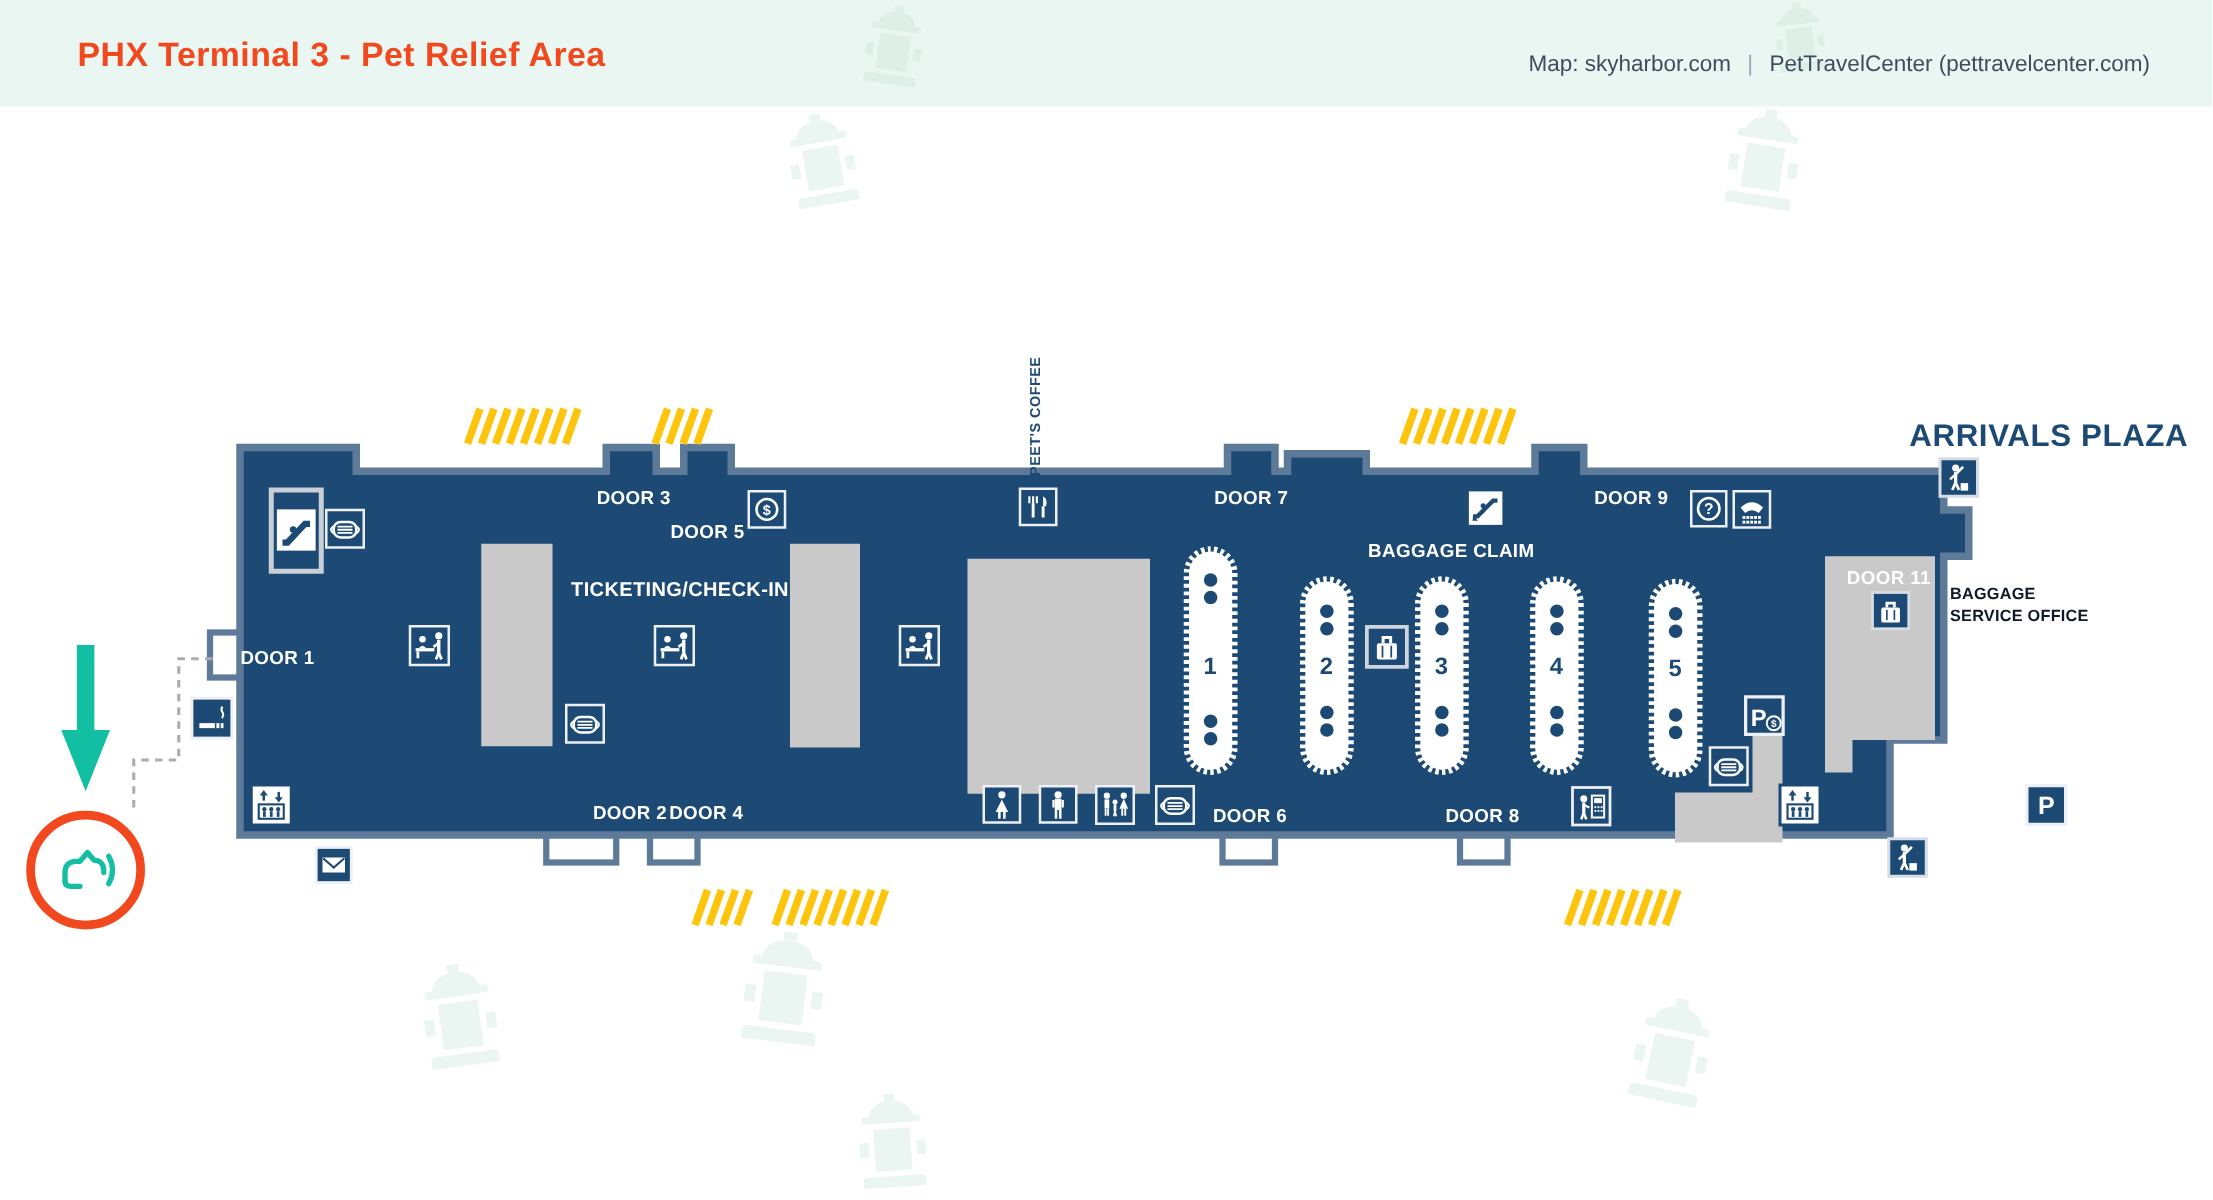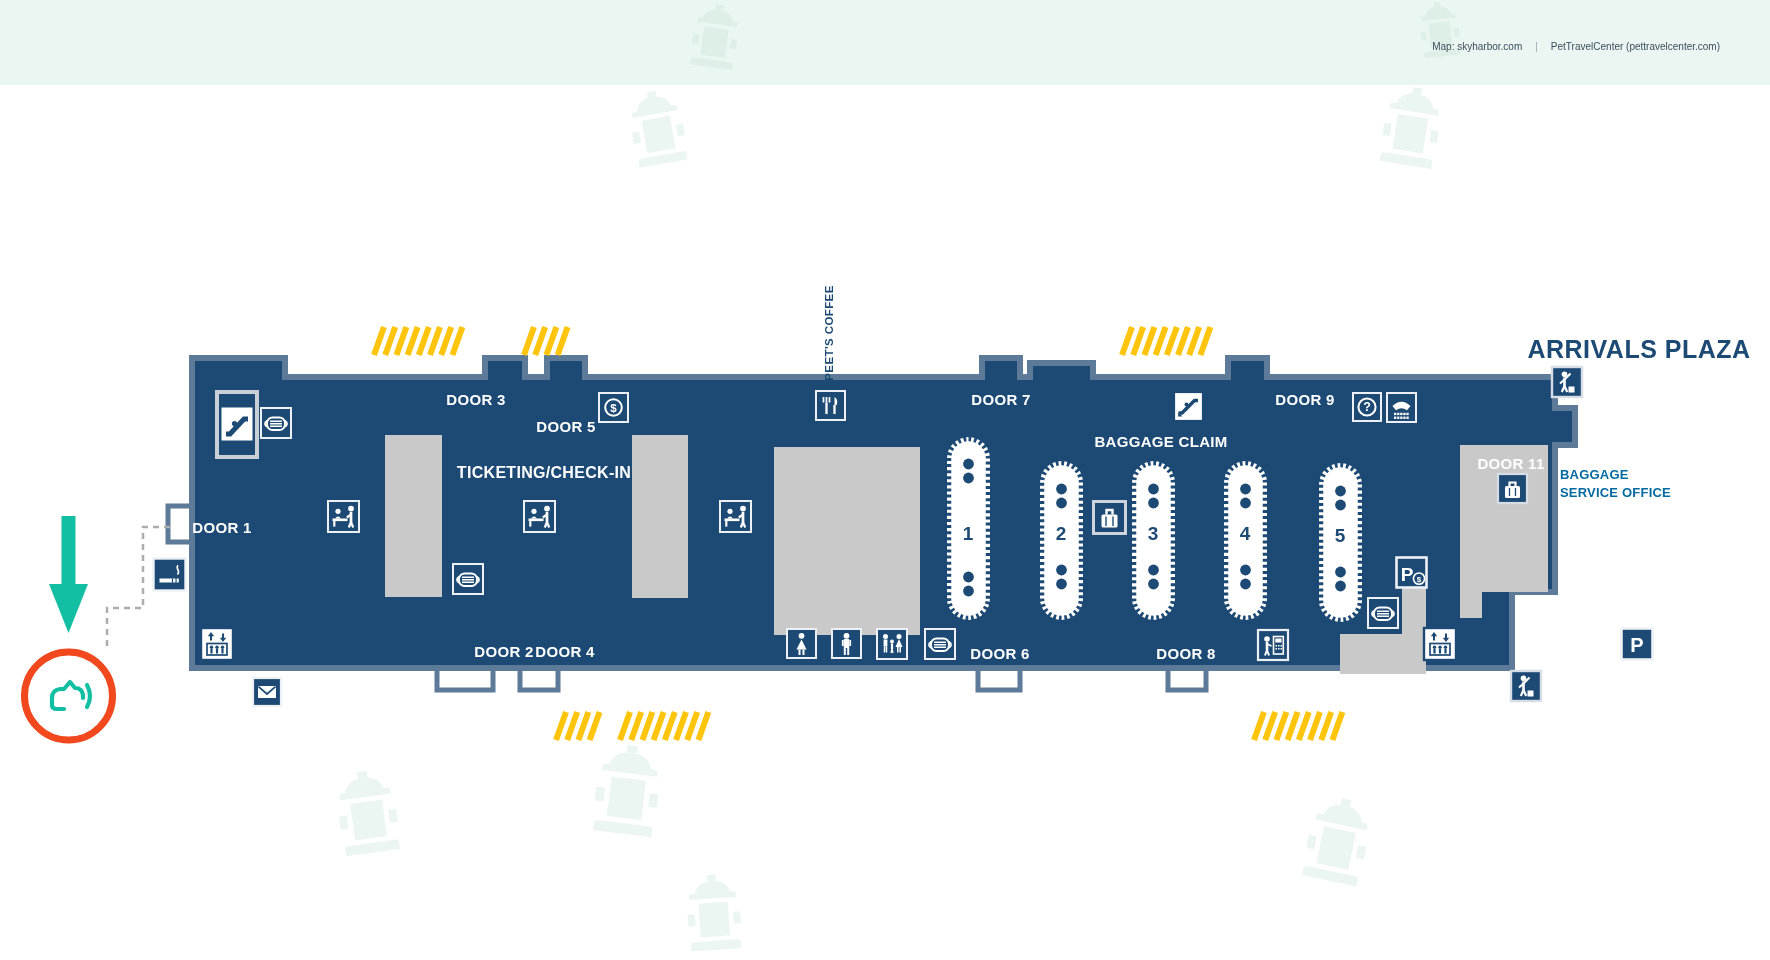--- a/index.html
+++ b/index.html
@@ -1,30 +1,30 @@
 <!DOCTYPE html>
 <html><head>
 <meta charset="utf-8">
 <style>
   html,body{margin:0;padding:0;background:#fff;}
   .stage{position:relative;width:1770px;height:960px;background:#fff;overflow:hidden;
          font-family:"Liberation Sans",sans-serif;}
   .hdr{position:absolute;left:0;top:0;width:1770px;height:85px;background:#E9F6F1;}
   .title{position:absolute;left:62px;top:29px;font-size:27px;font-weight:bold;color:#F2481E;letter-spacing:.4px;}
-  .credit{position:absolute;right:50px;top:41px;font-size:10px;color:#3E4C5E;display:flex;gap:13px;align-items:center;}
+  .credit{position:absolute;right:50px;top:41px;font-size:18px;color:#3E4C5E;display:flex;gap:13px;align-items:center;}
   .credit .sep{color:#9AA7B5;}
   .wm{position:absolute;}
   .mapsvg{position:absolute;left:0;top:0;}
   .lbl{position:absolute;transform:translate(-50%,-50%);font-weight:bold;color:#fff;font-size:15px;
        letter-spacing:.3px;white-space:nowrap;z-index:5;}
   .lbl.big{font-size:16px;}
   .lbl.navy{color:#1D4A74;}
   .lbl.arr{font-size:25px;letter-spacing:.5px;}
   .lbl.peets{font-size:11.5px;transform:translate(-50%,-50%) rotate(-90deg);letter-spacing:.4px;}
-  .svc{position:absolute;left:1560px;top:466px;font-weight:bold;color:#0369a1;font-size:13px;
+  .svc{position:absolute;left:1560px;top:466px;font-weight:bold;color:#0f172a;font-size:13px;
        line-height:1.35;letter-spacing:.2px;z-index:5;}
   .car{position:absolute;transform:translate(-50%,-50%);font-weight:bold;color:#1D4A74;font-size:19px;z-index:5;}
 </style>
 </head>
 <body>
 
 <div class="stage">
 
   <svg class="wm" style="left:615px;top:88px;width:86px;height:86px;opacity:.55;transform:rotate(-10deg)" viewBox="0 0 60 60">
       <use href="#hydrant" fill="#DCEEE6"></use>
@@ -46,20 +46,21 @@
     </svg>
 
   <div class="hdr">
     <svg class="wm" style="left:678px;top:2px;width:74px;height:74px;opacity:.7;transform:rotate(8deg)" viewBox="0 0 60 60">
         <use href="#hydrant" fill="#D9EDE3"></use>
       </svg>
     <svg class="wm" style="left:1408px;top:0px;width:64px;height:64px;opacity:.7;transform:rotate(-6deg)" viewBox="0 0 60 60">
         <use href="#hydrant" fill="#D9EDE3"></use>
       </svg>
   </div>
+  <div class="title">PHX Terminal 3 - Pet Relief Area</div>
   <div class="credit">
     <span>Map: skyharbor.com</span>
     <span class="sep">|</span>
     <span>PetTravelCenter (pettravelcenter.com)</span>
   </div>
 
   <svg class="mapsvg" width="1770" height="960" viewBox="0 0 1770 960">
     <defs>
       <g id="hydrant">
         <path d="M30 6 Q40 6 42 14 L44 14 Q46 14 46 16 L46 18 L14 18 L14 16 Q14 14 16 14 L18 14 Q20 6 30 6 Z
@@ -338,21 +339,21 @@
     <g transform="translate(1620,627)">
       <rect x="1.5" y="1.5" width="31" height="31" fill="#1D4A74" stroke="#EDF1F5" stroke-width="2.6"></rect>
       <text x="17" y="24.5" text-anchor="middle" font-size="20" font-weight="bold" fill="#fff">P</text>
     </g>
 
     <use href="#icoTaxi" x="1551" y="366"></use>
     <use href="#icoTaxi" x="1510" y="670"></use>
   </svg>
 
   <div class="lbl" style="left:222px;top:527px;">DOOR 1</div>
-  <div class="lbl" style="left:476px;top:399px;">DOOR 3</div>
+  <div class="lbl" style="left:507px;top:399px;">DOOR 3</div>
   <div class="lbl" style="left:566px;top:399px;margin-top:27px;">DOOR 5</div>
   <div class="lbl" style="left:1001px;top:399px;">DOOR 7</div>
   <div class="lbl" style="left:1289px;top:399px;margin-left:16px;">DOOR 9</div>
   <div class="lbl" style="left:1511px;top:423px;margin-top:40px;">DOOR 11</div>
   <div class="lbl" style="left:504px;top:651px;">DOOR 2</div>
   <div class="lbl" style="left:565px;top:651px;text-align:right;">DOOR 4</div>
   <div class="lbl" style="left:1000px;top:653px;">DOOR 6</div>
   <div class="lbl" style="left:1186px;top:653px;">DOOR 8</div>
 
   <div class="lbl big" style="left:544px;top:473px;">TICKETING/CHECK-IN</div>

